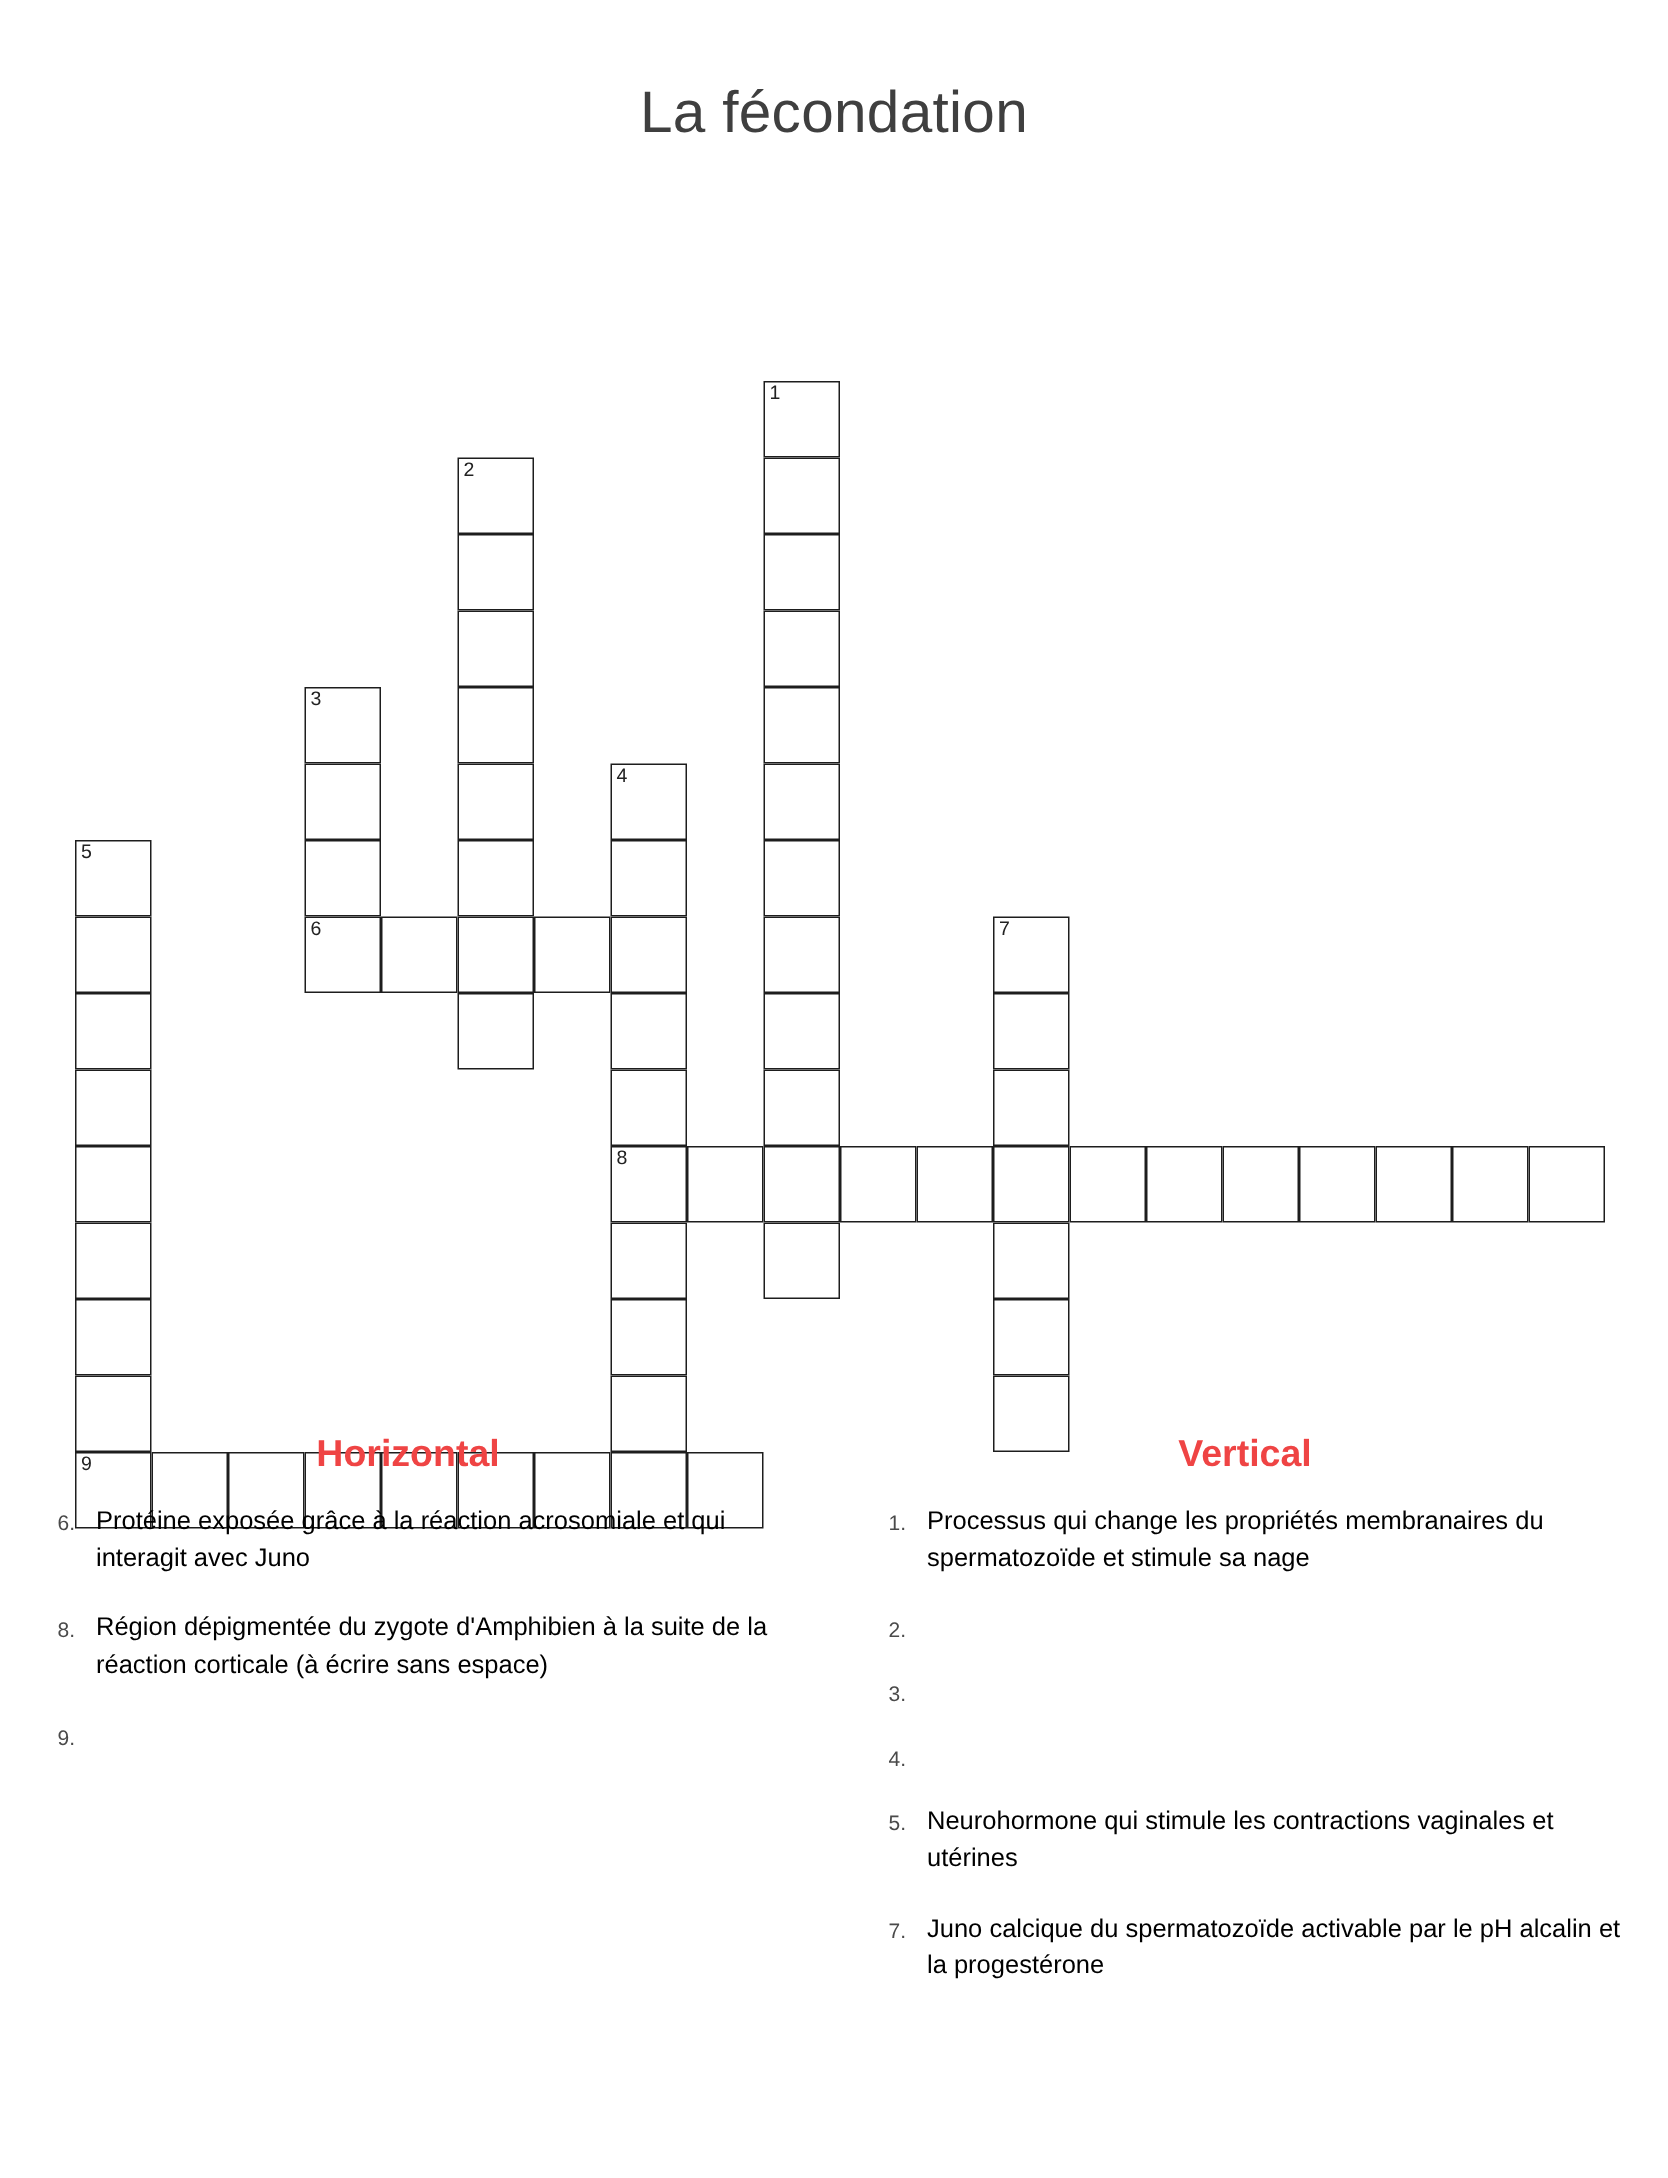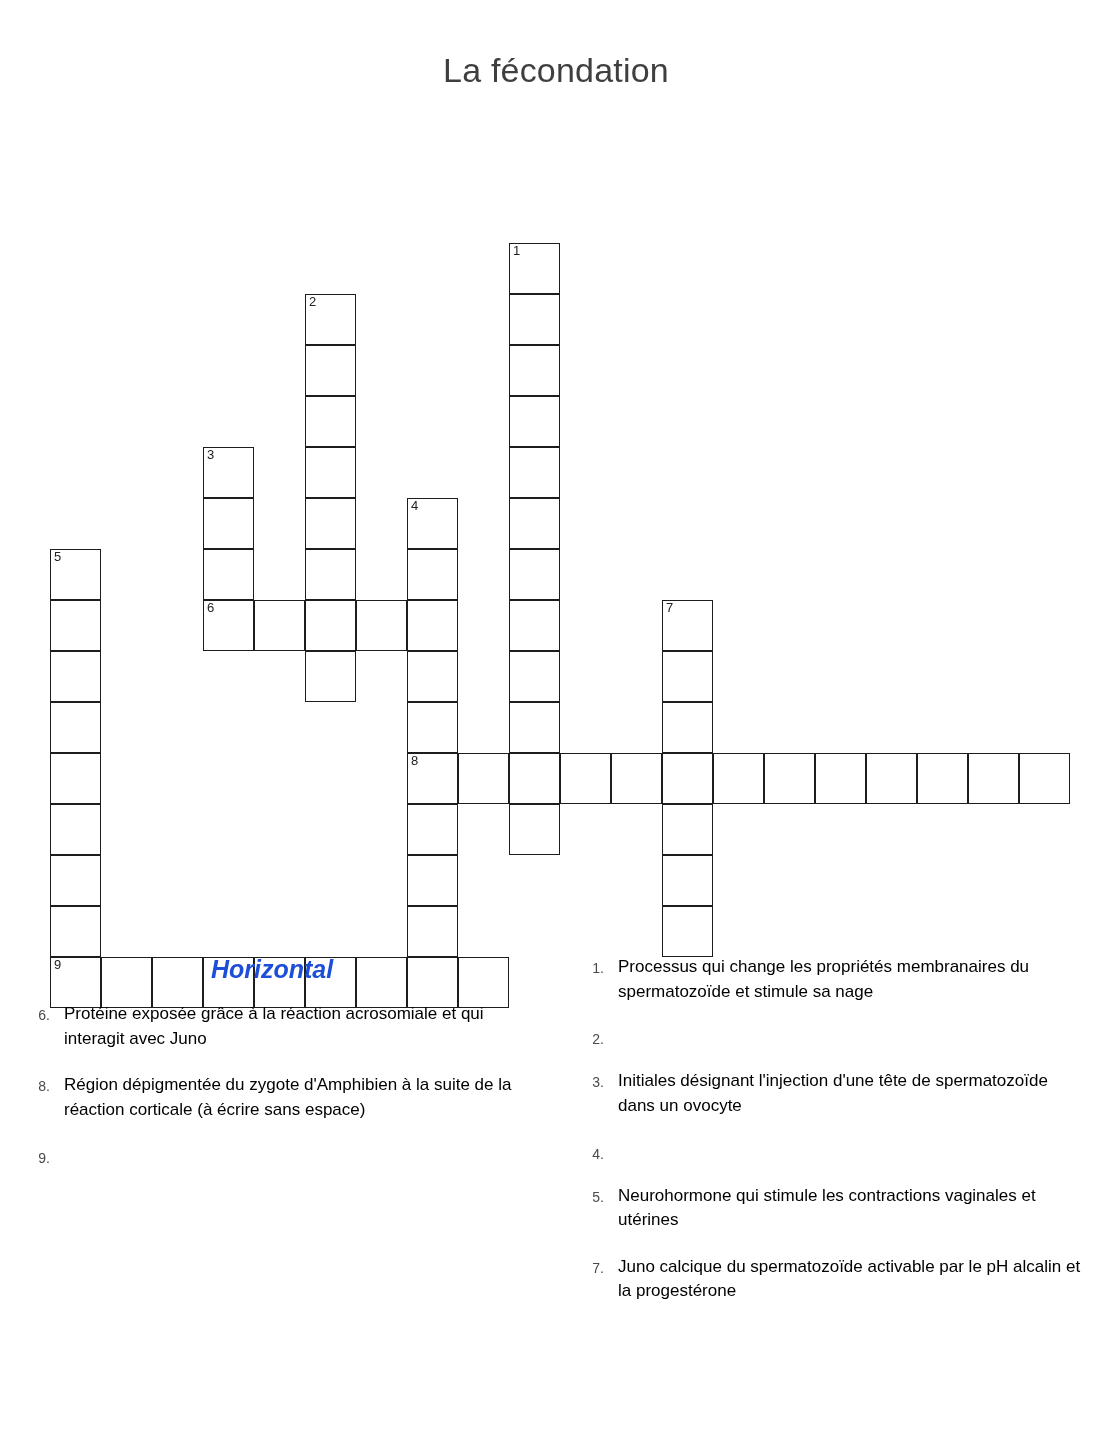--- a/index.html
+++ b/index.html
@@ -11,21 +11,21 @@
     width: 1112px;
     height: 1452px;
     font-family: "Liberation Sans", sans-serif;
     color: #3c3c3c;
     position: relative;
     overflow: hidden;
   }
 
   #puzzle-title {
     text-align: center;
-    font-size: 34px;
+    font-size: 39px;
     font-weight: 400;
     color: #3f3f3f;
     padding-top: 28px;
     letter-spacing: 0.2px;
   }
 
   #grid-area {
     position: relative;
     width: 1112px;
     height: 790px;
@@ -61,24 +61,23 @@
     width: 556px;
     box-sizing: border-box;
   }
   .clue-col.left { padding-left: 18px; padding-right: 40px; }
   .clue-col.right { padding-left: 10px; padding-right: 18px; }
 
   .clue-heading {
     text-align: center;
     font-size: 25px;
     font-weight: 700;
-    color: #1d4ed8;
+    color: #ef4444;
     margin: 0 0 18px 0;
     padding-left: 10px;
-    font-style: italic;
   }
   .clue-col.right .clue-heading { padding-left: 0px; }
 
   .clue-list {
     list-style: none;
     margin: 0;
     padding: 0;
   }
   .clue-item {
     display: flex;
@@ -209,31 +208,31 @@
         <li class="clue-item">
           <div class="clue-num">8.</div>
           <div class="clue-text">Région dépigmentée du zygote d'Amphibien à la suite de la réaction corticale (à écrire sans espace)</div>
         </li>
         <li class="clue-item">
           <div class="clue-num">9.</div>
         </li>
       </ul>
   </div>
   <div class="clue-col right">
+    <div class="clue-heading">Vertical</div>
     <ul class="clue-list" id="down-list">
         <li class="clue-item">
           <div class="clue-num">1.</div>
           <div class="clue-text">Processus qui change les propriétés membranaires du spermatozoïde et stimule sa nage</div>
         </li>
         <li class="clue-item">
           <div class="clue-num">2.</div>
         </li>
         <li class="clue-item">
           <div class="clue-num">3.</div>
-          <div class="clue-text">Initiales désignant l'injection d'une tête de spermatozoïde dans un ovocyte</div>
         </li>
         <li class="clue-item">
           <div class="clue-num">4.</div>
         </li>
         <li class="clue-item">
           <div class="clue-num">5.</div>
           <div class="clue-text">Neurohormone qui stimule les contractions vaginales et utérines</div>
         </li>
         <li class="clue-item">
           <div class="clue-num">7.</div>

